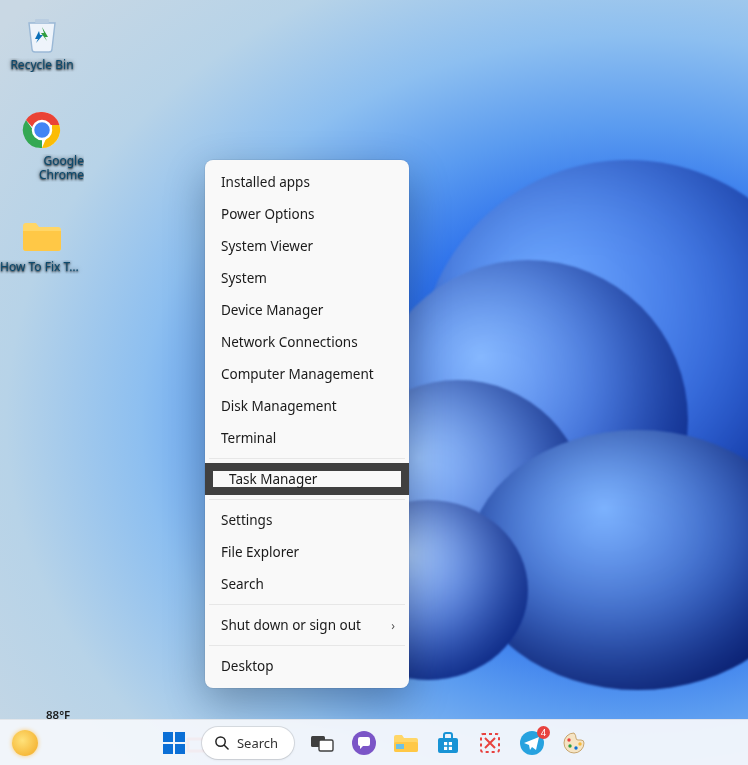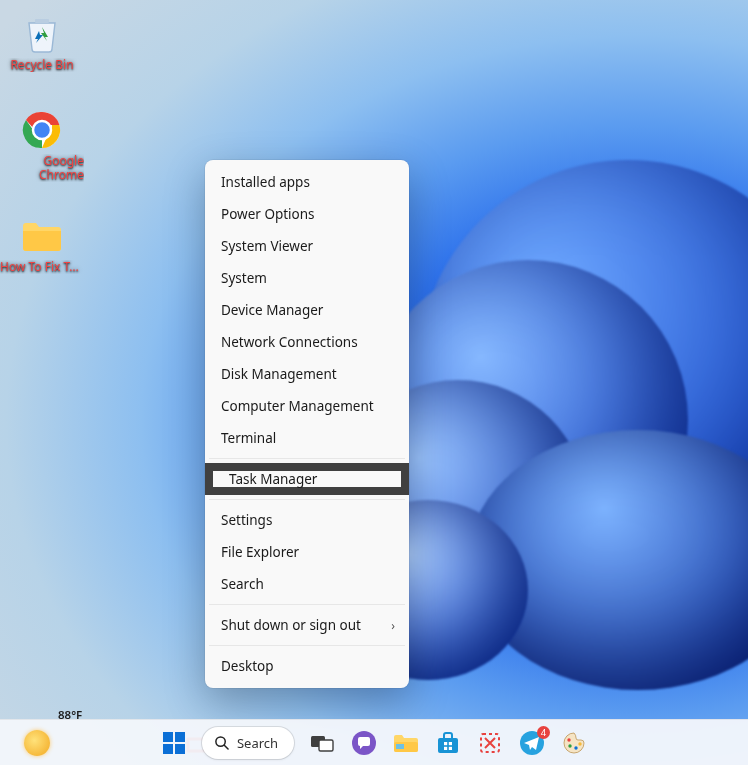--- a/index.html
+++ b/index.html
@@ -13,35 +13,35 @@
   .p1 { right:-90px; top:160px; width:420px; height:420px; background:radial-gradient(circle at 30% 30%, #6ea8ff 0%, #1a4dcf 70%); box-shadow: inset -40px -40px 120px rgba(0,0,40,.4);}
   .p2 { right:60px; top:260px; width:320px; height:320px; background:radial-gradient(circle at 35% 30%, #86b8ff 0%, #1c4ed0 75%); box-shadow: inset -30px -30px 100px rgba(0,0,40,.45);}
   .p3 { right:160px; top:380px; width:260px; height:260px; background:radial-gradient(circle at 35% 30%, #9ac4ff 0%, #184ac9 78%); box-shadow: inset -24px -24px 90px rgba(0,0,40,.5);}
   .p4 { right:-60px; top:430px; width:340px; height:260px; background:radial-gradient(circle at 40% 30%, #7db3ff 0%, #1138a9 78%); box-shadow: inset -24px -24px 90px rgba(0,0,40,.5); border-radius:50%;}
   .p5 { right:220px; top:500px; width:200px; height:180px; background:radial-gradient(circle at 40% 30%, #aacdff 0%, #1c4ecf 78%); box-shadow: inset -18px -18px 70px rgba(0,0,40,.5);}
   
   
   .desktop { position:absolute; inset:0; }
   .dicon { position:absolute; width:84px; text-align:center; }
   .dicon .icon { width:44px; height:44px; margin:0 auto 2px; display:flex; align-items:center; justify-content:center; }
-  .dicon .label { color:#ef4444; font-size:12px; line-height:14px; text-shadow:0 1px 2px rgba(0,0,0,.9), 0 0 4px rgba(0,0,0,.6); white-space:nowrap; overflow:hidden; text-overflow:ellipsis; }
+  .dicon .label { color:#0c4a6e; font-size:12px; line-height:14px; text-shadow:0 1px 2px rgba(0,0,0,.9), 0 0 4px rgba(0,0,0,.6); white-space:nowrap; overflow:hidden; text-overflow:ellipsis; }
   
   
   .ctx { position:absolute; left:205px; top:160px; width:204px; background:#f9f9f9; border-radius:8px; box-shadow:0 14px 40px rgba(0,0,0,.28), 0 0 0 1px rgba(0,0,0,.05); padding:6px 0; }
   .ctx-item { position:relative; height:32px; display:flex; align-items:center; padding:0 16px; font-size:13.5px; color:#1a1a1a; cursor:default; }
   .ctx-item .chev { position:absolute; right:14px; color:#555; font-size:12px; }
   .ctx-sep { height:1px; background:#e7e7e7; margin:4px 4px; }
   .highlight-box { border:8px solid #404040; }
   
   
   .arrow { position:absolute; left:186px; top:731px; width:108px; height:28px; pointer-events:none; }
   
   
   .taskbar { position:absolute; left:0; right:0; bottom:0; height:46px; background:rgba(243,246,251,.96); border-top:1px solid rgba(0,0,0,.06); display:flex; align-items:center; }
-  .weather { position:absolute; left:24px; top:0; bottom:0; display:flex; align-items:center; gap:8px; }
+  .weather { position:absolute; left:12px; top:0; bottom:0; display:flex; align-items:center; gap:8px; }
   .weather .icon { width:26px; height:26px; border-radius:50%; background:radial-gradient(circle at 40% 40%, #ffe27a 0%, #f6b93b 70%); box-shadow:0 0 4px rgba(255,200,100,.9);}
   .weather .txt { display:flex; flex-direction:column; line-height:13px; font-size:11.5px; color:#1a1a1a; }
   .tb-center { margin:0 auto; display:flex; align-items:center; gap:14px; }
   .tb-btn { width:28px; height:28px; display:flex; align-items:center; justify-content:center; border-radius:4px; position:relative; }
   .search-pill { display:flex; align-items:center; gap:8px; height:32px; padding:0 16px 0 12px; border-radius:16px; background:#fff; box-shadow:0 0 0 1px rgba(0,0,0,.1), 0 1px 3px rgba(0,0,0,.08); font-size:13px; color:#333; }
   .badge { position:absolute; top:-3px; right:-4px; min-width:13px; height:13px; border-radius:7px; background:#e8423f; color:#fff; font-size:9.5px; line-height:13px; text-align:center; padding:0 2px;}
   
   
   .icon-svg { display:block; }
 </style>
@@ -106,24 +106,24 @@
     <div class="ctx-item">
       <span>System</span>
     </div>
     <div class="ctx-item">
       <span>Device Manager</span>
     </div>
     <div class="ctx-item">
       <span>Network Connections</span>
     </div>
     <div class="ctx-item">
+      <span>Computer Management</span>
+    </div>
+    <div class="ctx-item">
       <span>Disk Management</span>
-    </div>
-    <div class="ctx-item">
-      <span>Computer Management</span>
     </div>
     <div class="ctx-item">
       <span>Terminal</span>
     </div>
     <div class="ctx-sep"></div>
     <div class="ctx-item highlight-box">
       <span>Task Manager</span>
     </div>
     <div class="ctx-sep"></div>
     <div class="ctx-item">

